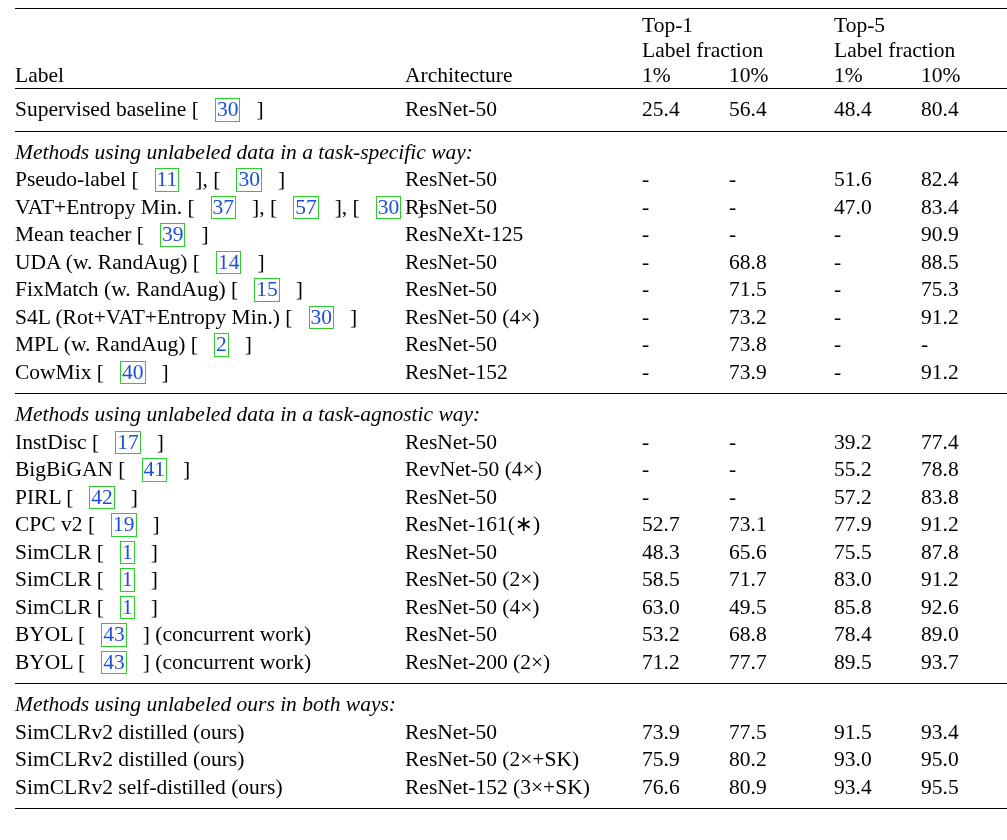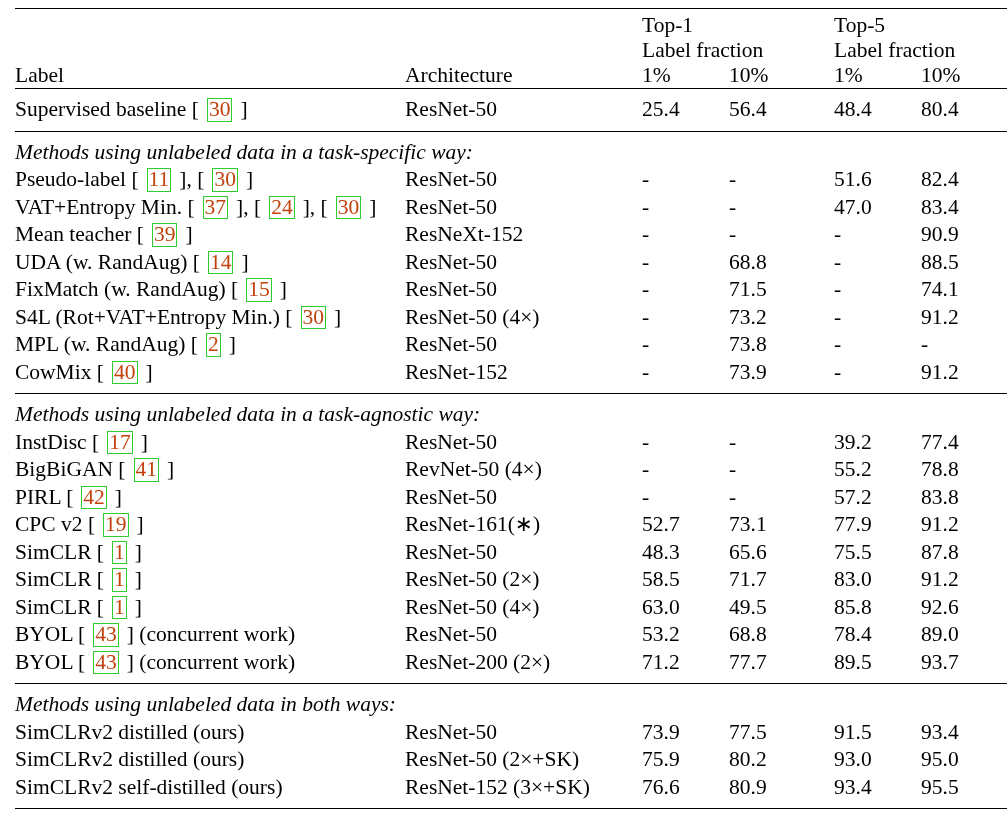--- a/index.html
+++ b/index.html
@@ -83,24 +83,24 @@
     line-height: 27.5px;
     font-size: 21.5px;
     font-style: italic;
   }
   .num { text-align: right; }
   .bold { font-weight: bold; }
 
   .cite {
     border: 1.2px solid #2ecc2e;
     padding: 0 1px;
-    margin: 0 8px;
+    margin: 0 16px;
     display: inline-block;
     line-height: 1.0;
-    color: #c2410c;
+    color: #1d4ed8;
     box-sizing: border-box;
   }
   .cite-wrap {
     display: inline-block;
     white-space: nowrap;
   }
 </style>
 </head>
 <body>
 
@@ -171,31 +171,31 @@
         <tr class="data">
           <td>Pseudo-label <span class="cite-wrap">[<span class="cite">11</span>]</span>, <span class="cite-wrap">[<span class="cite">30</span>]</span></td>
           <td>ResNet-50</td>
           <td class="num">-</td>
           <td class="num">-</td>
           <td></td>
           <td class="num">51.6</td>
           <td class="num">82.4</td>
         </tr>
         <tr class="data">
-          <td>VAT+Entropy Min. <span class="cite-wrap">[<span class="cite">37</span>]</span>, <span class="cite-wrap">[<span class="cite">24</span>]</span>, <span class="cite-wrap">[<span class="cite">30</span>]</span></td>
+          <td>VAT+Entropy Min. <span class="cite-wrap">[<span class="cite">37</span>]</span>, <span class="cite-wrap">[<span class="cite">57</span>]</span>, <span class="cite-wrap">[<span class="cite">30</span>]</span></td>
           <td>ResNet-50</td>
           <td class="num">-</td>
           <td class="num">-</td>
           <td></td>
           <td class="num">47.0</td>
           <td class="num">83.4</td>
         </tr>
         <tr class="data">
           <td>Mean teacher <span class="cite-wrap">[<span class="cite">39</span>]</span></td>
-          <td>ResNeXt-152</td>
+          <td>ResNeXt-125</td>
           <td class="num">-</td>
           <td class="num">-</td>
           <td></td>
           <td class="num">-</td>
           <td class="num">90.9</td>
         </tr>
         <tr class="data">
           <td>UDA (w. RandAug) <span class="cite-wrap">[<span class="cite">14</span>]</span></td>
           <td>ResNet-50</td>
           <td class="num">-</td>
@@ -204,21 +204,21 @@
           <td class="num">-</td>
           <td class="num">88.5</td>
         </tr>
         <tr class="data">
           <td>FixMatch (w. RandAug) <span class="cite-wrap">[<span class="cite">15</span>]</span></td>
           <td>ResNet-50</td>
           <td class="num">-</td>
           <td class="num">71.5</td>
           <td></td>
           <td class="num">-</td>
-          <td class="num">74.1</td>
+          <td class="num">75.3</td>
         </tr>
         <tr class="data">
           <td>S4L (Rot+VAT+Entropy Min.) <span class="cite-wrap">[<span class="cite">30</span>]</span></td>
           <td>ResNet-50 (4×)</td>
           <td class="num">-</td>
           <td class="num">73.2</td>
           <td></td>
           <td class="num">-</td>
           <td class="num">91.2</td>
         </tr>
@@ -336,21 +336,21 @@
         <tr class="spacer-row">
           <td colspan="7"></td>
         </tr>
         <tr class="rule-mid">
           <td class="hline-thin" colspan="7"></td>
         </tr>
         <tr class="spacer-row">
           <td colspan="7"></td>
         </tr>
         <tr class="section">
-          <td colspan="7">Methods using unlabeled data in both ways:</td>
+          <td colspan="7">Methods using unlabeled ours in both ways:</td>
         </tr>
         <tr class="data">
           <td>SimCLRv2 distilled (ours)</td>
           <td>ResNet-50</td>
           <td class="num">73.9</td>
           <td class="num">77.5</td>
           <td></td>
           <td class="num">91.5</td>
           <td class="num">93.4</td>
         </tr>

